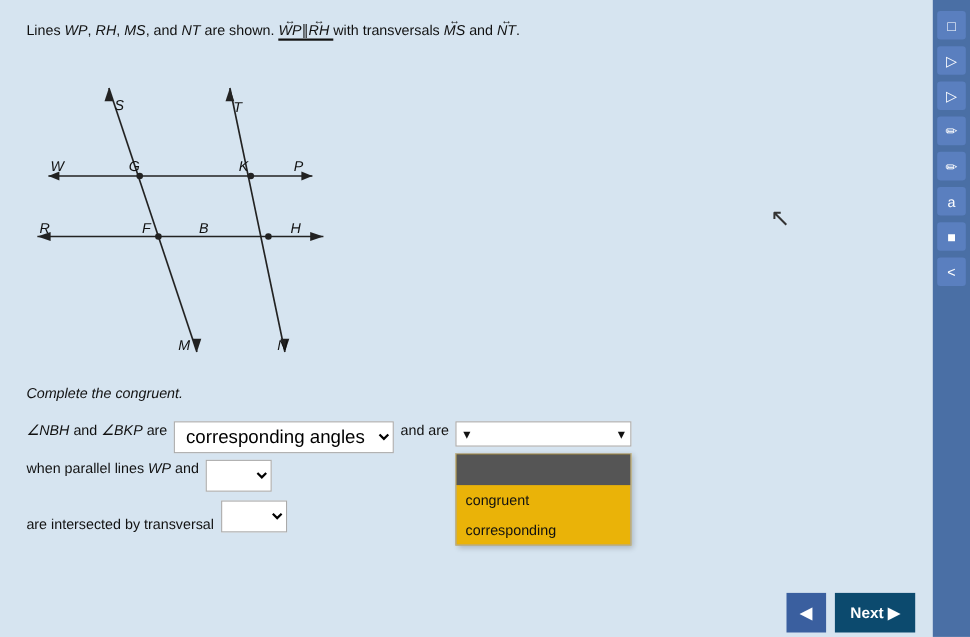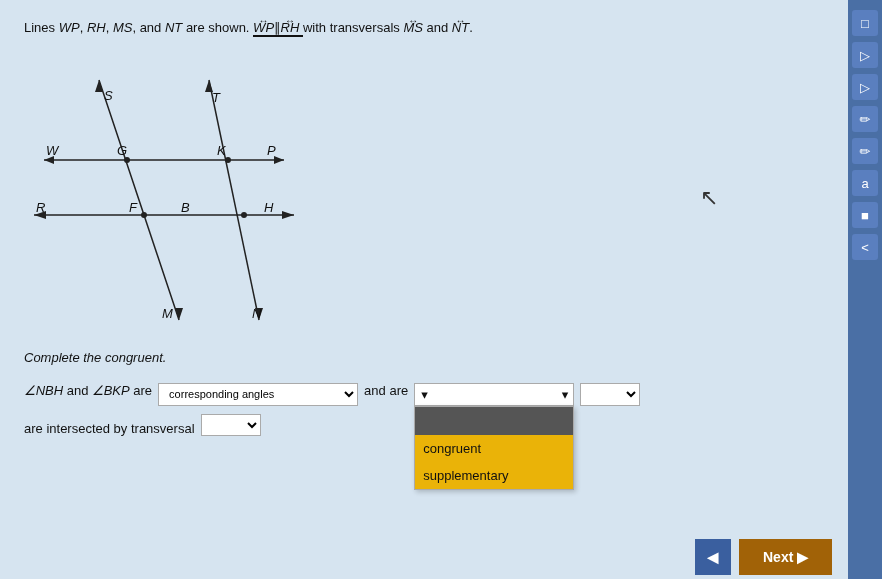--- a/index.html
+++ b/index.html
@@ -89,21 +89,21 @@
       align-items: flex-end;
       gap: 6px;
       font-size: 13px;
       color: #111;
     }
 
     select.dropdown {
       border: 1px solid #aaa;
       background: white;
       padding: 3px 6px;
-      font-size: 11px;
+      font-size: 17px;
       cursor: pointer;
       appearance: auto;
     }
 
     select.dropdown-lg {
       width: 200px;
     }
 
     select.dropdown-sm {
       width: 60px;
@@ -169,26 +169,26 @@
       padding: 0 16px;
       gap: 8px;
     }
 
     .nav-btn {
       display: flex;
       align-items: center;
       justify-content: center;
       height: 36px;
       min-width: 36px;
-      background: #a16207;
+      background: #0c4a6e;
       color: white;
       font-size: 14px;
       border: none;
       cursor: pointer;
-      padding: 0 24px;
+      padding: 0 14px;
       font-weight: bold;
     }
 
     .nav-btn.prev {
       background: #3a5f9f;
       min-width: 36px;
       padding: 0 10px;
     }
 
     .cursor-arrow {
@@ -301,24 +301,25 @@
     <span>and are</span>
 
     <div class="dropdown-open-container">
       <div class="dropdown-open-button">
         <span></span>
         ▾
       </div>
       <div class="dropdown-open-menu">
         <div class="dropdown-menu-header"></div>
         <div class="dropdown-menu-item">congruent</div>
-        <div class="dropdown-menu-item">supplementary</div>
+        <div class="dropdown-menu-item">corresponding</div>
       </div>
     </div>
 
+    <span>when parallel lines <i>WP</i> and</span>
     <select class="dropdown dropdown-sm">
       <option></option>
       <option>RH</option>
       <option>MS</option>
       <option>NT</option>
     </select>
   </div>
 
   <div class="statement-row2">
     <span>are intersected by transversal</span>

